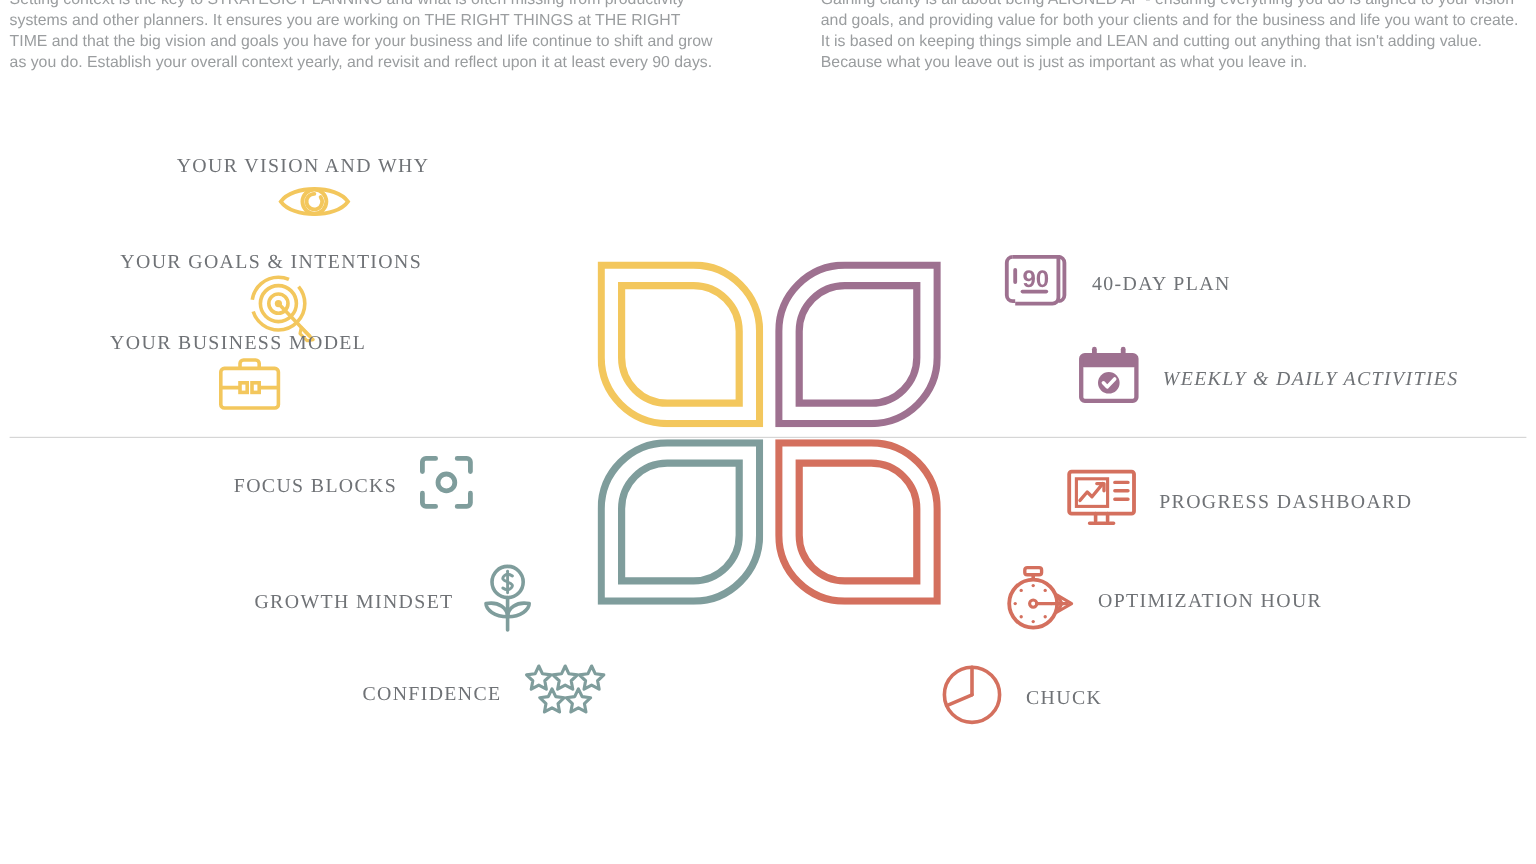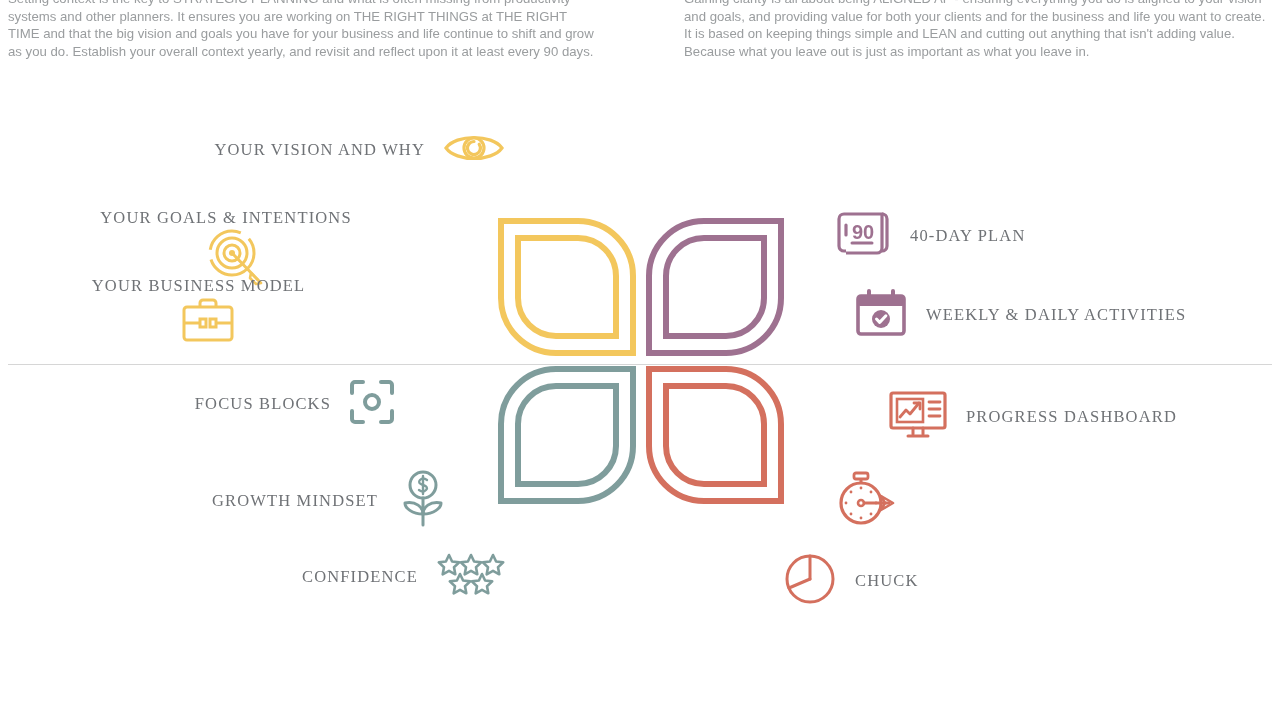--- a/index.html
+++ b/index.html
@@ -57,31 +57,31 @@
     font-size:16.5px;
     letter-spacing:1.15px;
     color:#6f7276;
     white-space:nowrap;
   }
   .ico{display:block;}
   .row.left .ico{margin-left:18px;}
   .row.right .ico{margin-right:18px;}
 
   
-  #row-vision        {left:0px;  top:128px; width:505px;}
+  #row-vision        {left:0px;  top:128px; width:505px;flex-direction:column;}
   #row-goals         {left:0px;  top:208px; width:452px;flex-direction:column;}
   #row-business      {left:0px;  top:276px; width:397px;flex-direction:column;}
   #row-focus         {left:0px;  top:379px; width:395px;}
   #row-growth        {left:0px;  top:470px; width:450px;}
   #row-confidence    {left:0px;  top:552px; width:506px;text-align:right;}
 
   
   #row-roadmap       {left:783px; top:128px;}
   #row-90day         {left:836px; top:208px;align-items:center;}
-  #row-weekly        {left:854px; top:288px;}
+  #row-weekly        {left:897px; top:288px;font-style:italic;}
   #row-dashboard     {left:888px; top:390px;}
   #row-optimization  {left:835px; top:470px;}
   #row-chuck         {left:783px; top:552px;}
 </style>
 </head>
 <body>
 
 <div class="page">
 
   <div class="txtblock" id="top-left-block">
@@ -271,20 +271,21 @@
           <circle cx="26" cy="48" r="1.4"></circle>
             <circle cx="16" cy="44" r="1.4"></circle>
           <circle cx="11" cy="33" r="1.4"></circle>
             <circle cx="16" cy="22" r="1.4"></circle>
         </g>
         <circle cx="26" cy="33" r="3" fill="none" stroke="#D4705E" stroke-width="2.6"></circle>
         <line x1="29" y1="33" x2="54" y2="33" stroke="#D4705E" stroke-width="2.8" stroke-linecap="round"></line>
         <path d="M46 26 L58 33 L46 40 L50 33 Z" fill="none" stroke="#D4705E" stroke-width="2.6" stroke-linejoin="round"></path>
       </svg>
     </span>
+    <span class="lbl">OPTIMIZATION HOUR</span>
   </div>
 
   <div class="row right" id="row-chuck">
     <span class="ico">
       <svg width="54" height="54" viewBox="0 0 54 54" xmlns="http://www.w3.org/2000/svg">
         <circle cx="27" cy="27" r="23" fill="none" stroke="#D4705E" stroke-width="3"></circle>
         <line x1="27" y1="27" x2="27" y2="4" stroke="#D4705E" stroke-width="3" stroke-linecap="round"></line>
         <line x1="27" y1="27" x2="6" y2="36" stroke="#D4705E" stroke-width="3" stroke-linecap="round"></line>
       </svg>
     </span>

